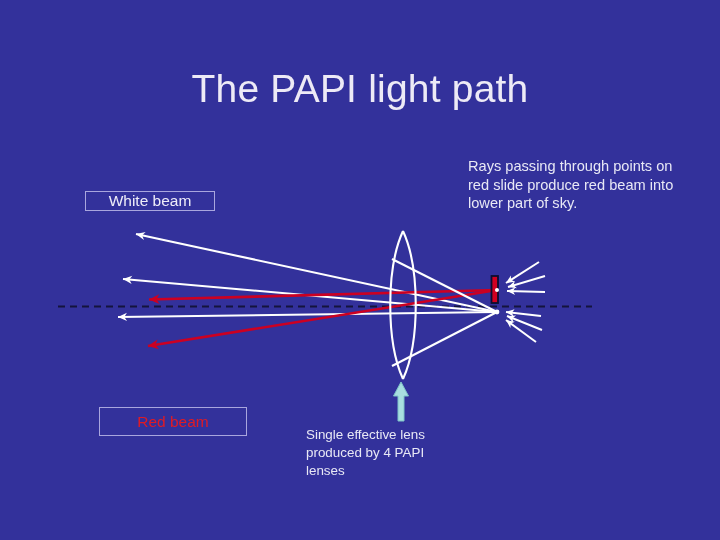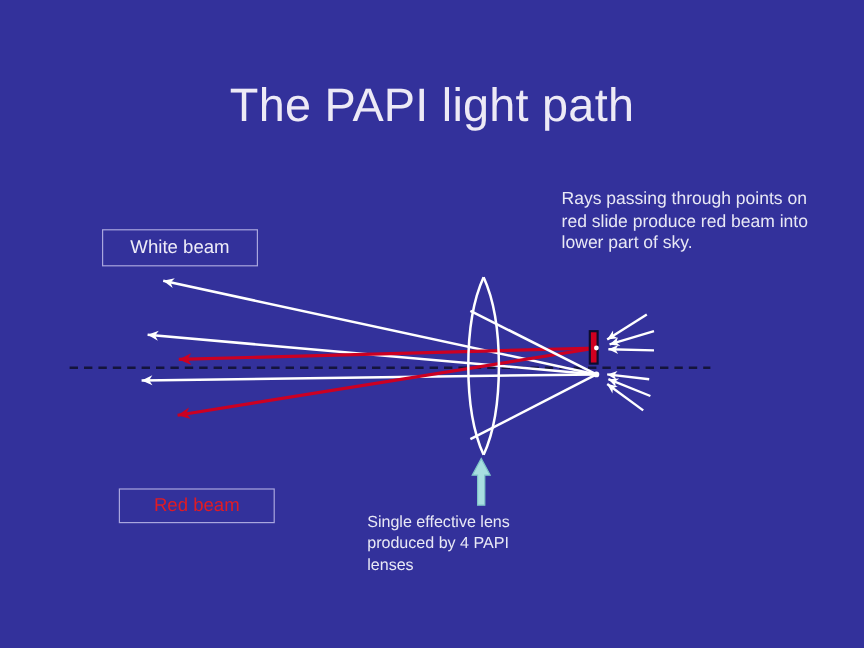--- a/index.html
+++ b/index.html
@@ -65,30 +65,30 @@
     border: 1.4px solid #a9a6de;
     box-sizing: border-box;
     display: flex;
     align-items: center;
     justify-content: center;
   }
   #white-beam-box {
     left: 85px;
     top: 191px;
     width: 130px;
-    height: 31px;
+    height: 20px;
   }
   #white-beam-label {
     font-size: 15.5px;
     color: #eeecf8;
   }
   #red-beam-box {
     left: 99px;
     top: 407px;
-    width: 130px;
+    width: 148px;
     height: 29px;
   }
   #red-beam-label {
     font-size: 15.5px;
     color: #e01b24;
   }
 </style>
 </head>
 <body>
 

